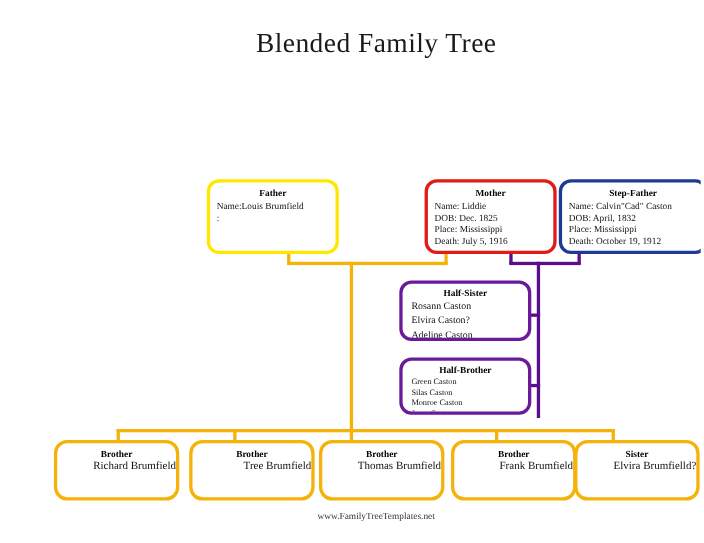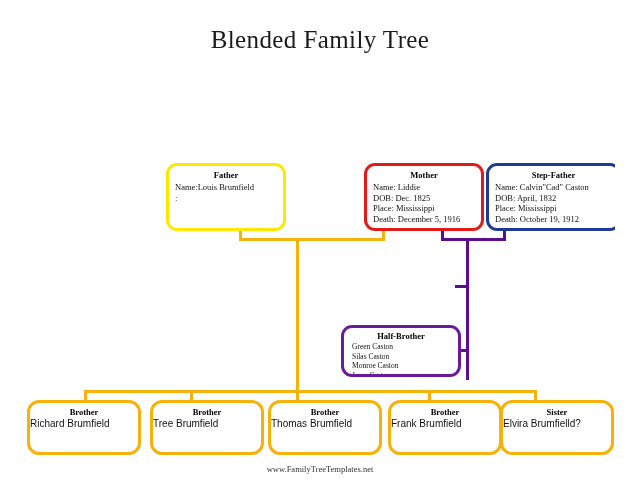--- a/index.html
+++ b/index.html
@@ -7,20 +7,21 @@
     padding: 0;
     background: #ffffff;
   }
   #page {
     position: relative;
     width: 615px;
     height: 494px;
     background: #ffffff;
     overflow: hidden;
     font-family: "Liberation Serif", "DejaVu Serif", serif;
+    margin-left: 22px;
   }
   #page-title {
     position: absolute;
     left: 0;
     top: 26px;
     width: 640px;
     text-align: center;
     font-size: 25px;
     color: #1a1a1a;
     letter-spacing: 0.4px;
@@ -65,24 +66,24 @@
   #node-half-brother .line-item { font-size: 7.5px; line-height: 9.5px; }
   
   .sibling-box {
     width: 114px;
     height: 55px;
     padding-top: 4px;
     border-radius: 12px;
   }
   .sibling-box .title { font-size: 8.5px; margin-bottom: 1px; }
   .sibling-box .name {
-    text-align: left;
+    text-align: right;
     font-size: 10px;
     color: #111111;
-    font-family: Liberation Sans, sans-serif;
+    font-family: Liberation Serif, serif;
   }
   #footer-credit {
     position: absolute;
     left: 0;
     top: 464px;
     width: 640px;
     text-align: center;
     font-size: 8.5px;
     color: #333333;
     font-family: "Liberation Serif", "DejaVu Serif", serif;
@@ -127,31 +128,37 @@
     <div class="title">Father</div>
     <div class="line-item">Name:Louis Brumfield</div>
     <div class="line-item">:</div>
   </div>
 
   <div class="node parent-box" id="node-mother" style="left:364px; top:163px; border-color:#E01B18; border-width:3px;">
     <div class="title">Mother</div>
     <div class="line-item">Name: Liddie</div>
     <div class="line-item">DOB: Dec.  1825</div>
     <div class="line-item">Place: Mississippi</div>
-    <div class="line-item">Death: December 5, 1916</div>
+    <div class="line-item">Death: July 5, 1916</div>
   </div>
 
   <div class="node parent-box wide" id="node-step-father" style="left:486px; top:163px; border-color:#1F3A93; border-width:3px;">
     <div class="title">Step-Father</div>
     <div class="line-item">Name: Calvin"Cad" Caston</div>
     <div class="line-item">DOB: April, 1832</div>
     <div class="line-item">Place: Mississippi</div>
     <div class="line-item">Death: October 19, 1912</div>
   </div>
 
+  <div class="node half-box" id="node-half-sister" style="left:341px; top:255px; border-color:#6A1B9A; border-width:3px;">
+    <div class="title">Half-Sister</div>
+    <div class="line-item">Rosann Caston</div>
+    <div class="line-item">Elvira Caston?</div>
+    <div class="line-item">Adeline Caston</div>
+  </div>
 
   <div class="node half-box" id="node-half-brother" style="left:341px; top:325px; border-color:#6A1B9A; border-width:3px;">
     <div class="title">Half-Brother</div>
     <div class="line-item">Green Caston</div>
     <div class="line-item">Silas Caston</div>
     <div class="line-item">Monroe Caston</div>
     <div class="line-item">Jesse Caston</div>
 
   </div>
 

